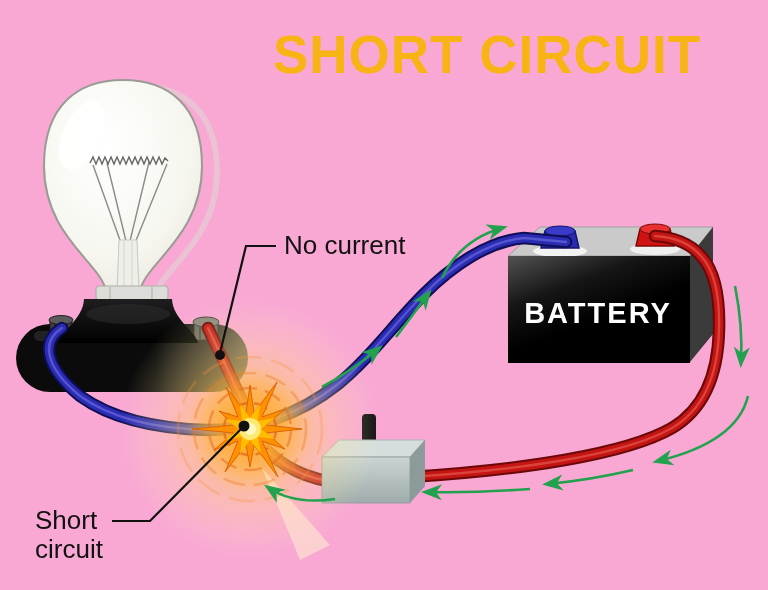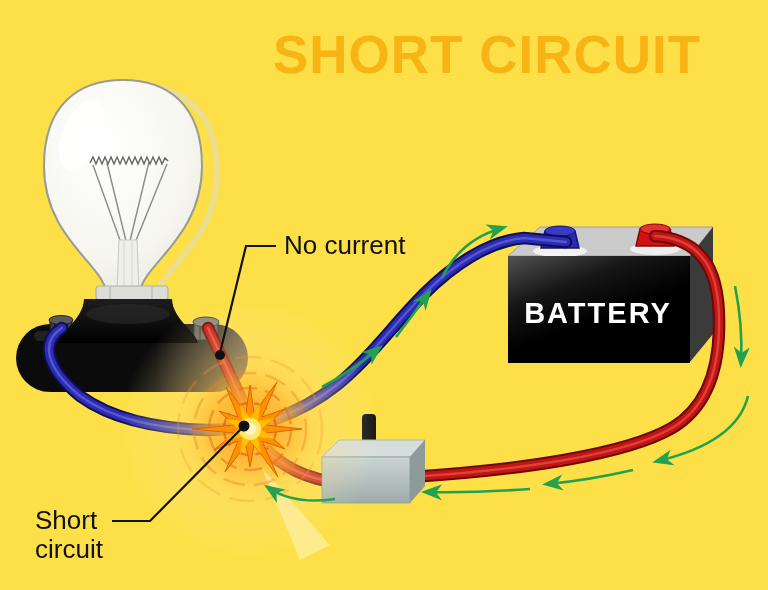--- a/index.html
+++ b/index.html
@@ -1,16 +1,16 @@
 <!DOCTYPE html>
 <html><head>
 <meta charset="utf-8">
 <style>
   html,body{margin:0;padding:0;background:#fff;}
-  .stage{position:relative;width:768px;height:590px;background:#fde047;overflow:hidden;}
+  .stage{position:relative;width:768px;height:590px;background:#f9a8d4;overflow:hidden;}
   svg text{font-family:"Liberation Sans","DejaVu Sans",sans-serif;}
   .title-text{font-weight:bold;}
   .battery-text{font-weight:bold;}
 </style>
 </head>
 <body>
 
 <div class="stage">
 <svg width="768" height="590" viewBox="0 0 768 590">
   <defs>

